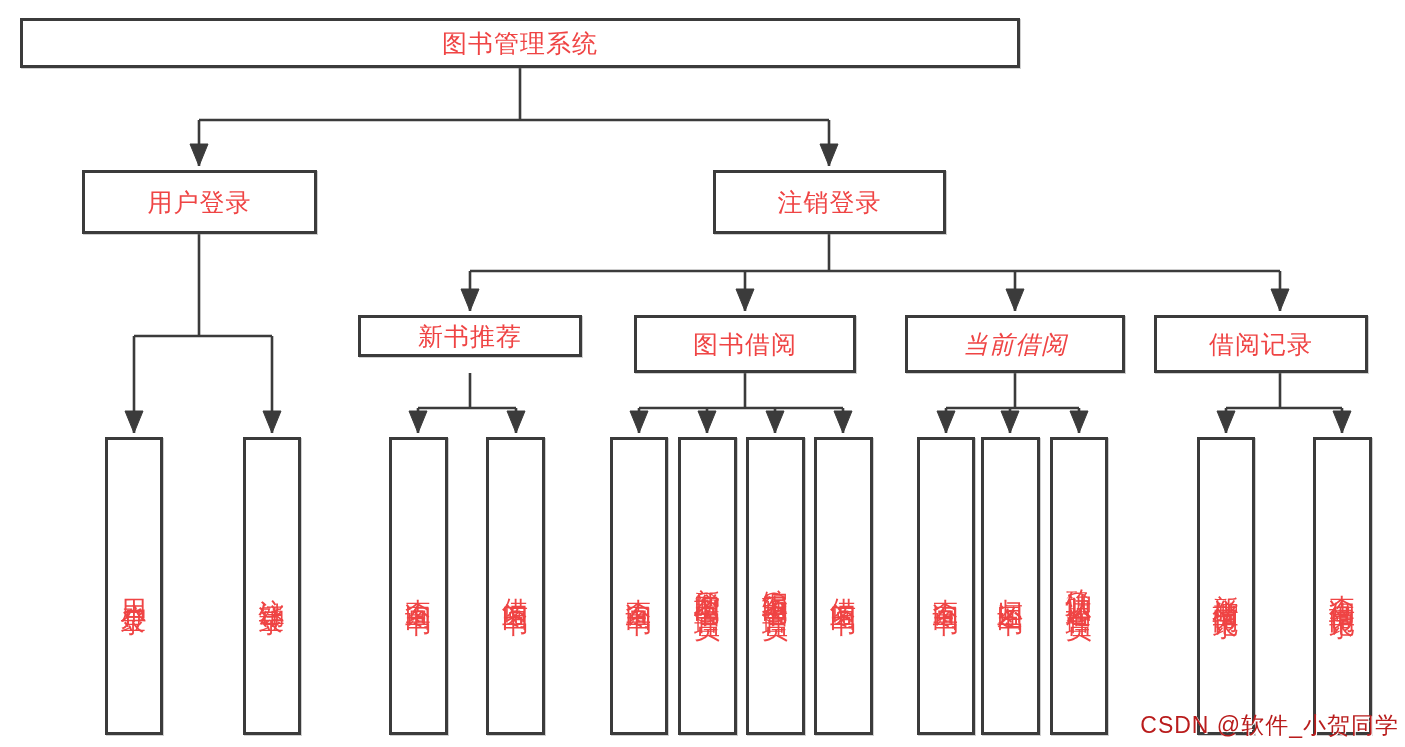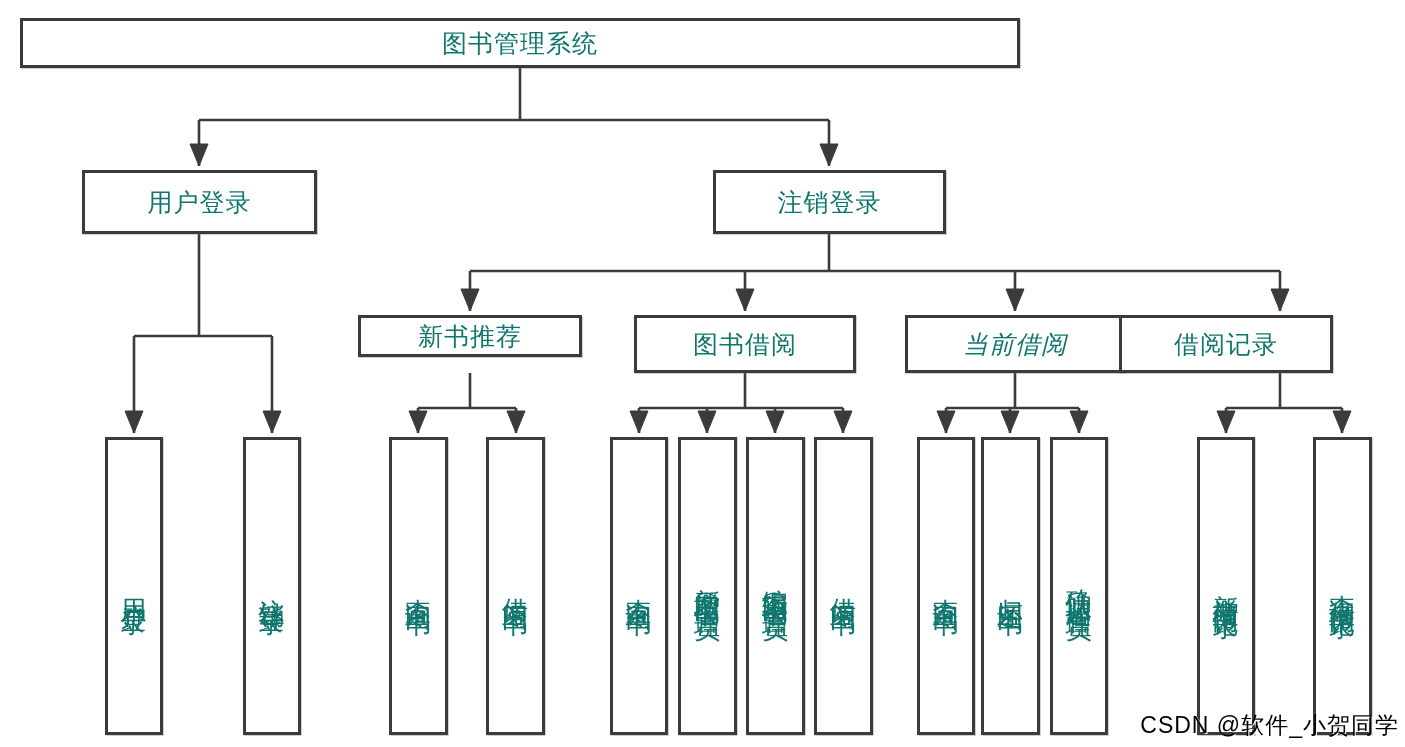--- a/index.html
+++ b/index.html
@@ -8,36 +8,36 @@
     font-family:"Liberation Sans","DejaVu Sans",sans-serif;
     overflow:hidden;
   }
   svg.connectors{position:absolute;left:0;top:0;pointer-events:none;}
   .node{
     position:absolute;
     border:3px solid #3b3b3b;
     background:#ffffff;
     box-sizing:border-box;
     display:flex;align-items:center;justify-content:center;
-    color:#0f766e;
+    color:#ef4444;
     box-shadow:1px 1px 0 rgba(120,120,120,0.35);
   }
   .hlabel{font-size:25px;letter-spacing:1px;white-space:nowrap;}
   .vbox .vtext{
     writing-mode:vertical-lr;
     text-orientation:upright;
     font-size:26px;
     letter-spacing:4px;
     line-height:1;
   }
   .watermark{
     position:absolute;
     right:6px;bottom:6px;
     font-size:23px;
-    color:#000000;
+    color:#b91c1c;
     text-shadow:1px 1px 0 #ffffff;
     letter-spacing:1px;
     white-space:nowrap;
   }
 </style>
 </head>
 <body>
 
 <svg class="connectors" width="1405" height="747" viewBox="0 0 1405 747">
   <defs>
@@ -102,21 +102,21 @@
 
 <div class="node" style="left:358px;top:315px;width:224px;height:42px;">
   <span class="hlabel">新书推荐</span>
 </div>
 <div class="node" style="left:634px;top:315px;width:222px;height:58px;">
   <span class="hlabel">图书借阅</span>
 </div>
 <div class="node" style="left:905px;top:315px;width:220px;height:58px;font-style:italic;">
   <span class="hlabel">当前借阅</span>
 </div>
-<div class="node" style="left:1119px;top:315px;width:214px;height:58px;">
+<div class="node" style="left:1154px;top:315px;width:214px;height:58px;">
   <span class="hlabel">借阅记录</span>
 </div>
 
 <div class="node vbox" style="left:105px;top:437px;width:58px;height:298px;">
   <span class="vtext">用户登录</span>
 </div>
 <div class="node vbox" style="left:243px;top:437px;width:58px;height:298px;">
   <span class="vtext">注销登录</span>
 </div>
 

